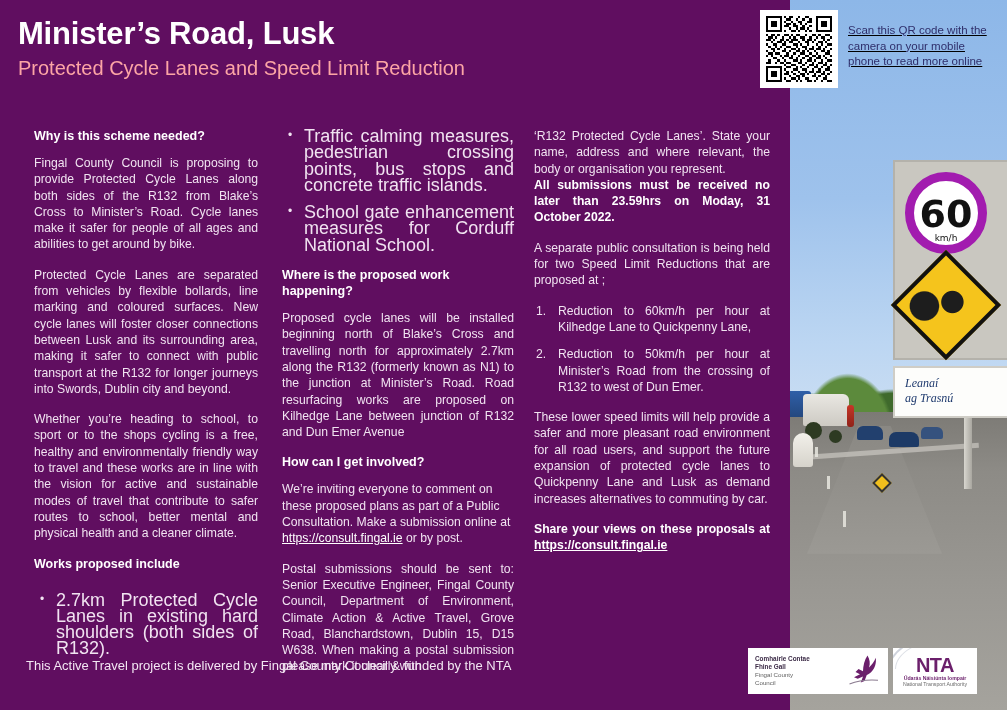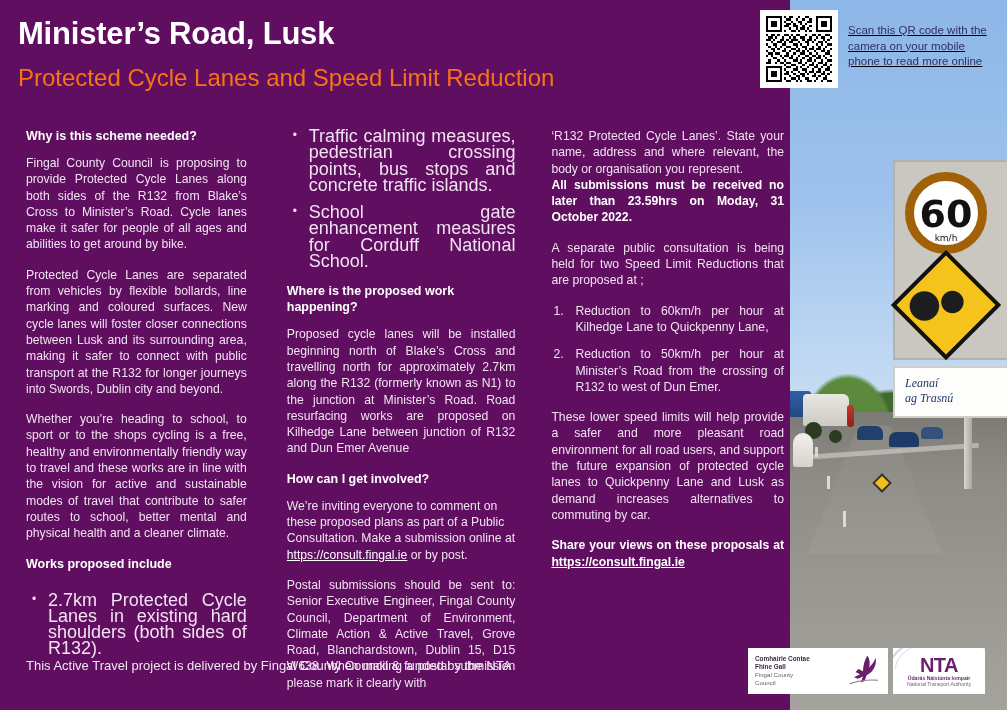--- a/index.html
+++ b/index.html
@@ -102,21 +102,21 @@
   .car2 { left: 104px; top: 60.8%; width: 30px; height: 15px; background:#1d3a66; border-radius: 7px 8px 2px 2px; }
   .car3 { left: 136px; top: 60.2%; width: 22px; height: 12px; background:#35527e; border-radius: 5px 6px 2px 2px; }
 
   
   .signpanel {
     position: absolute; right: -6px; top: 160px; width: 120px; height: 200px;
     background: #c9c7c0; border: 2px solid #b4b2ab;
   }
   .sign-speed {
     position: absolute; left: 10px; top: 10px; width: 82px; height: 82px;
-    background: #fff; border: 9px solid #a16207; border-radius: 50%;
+    background: #fff; border: 9px solid #a21caf; border-radius: 50%;
     color: #111; font-size: 38px; font-weight: bold; line-height: 66px;
     text-align: center; font-family: "DejaVu Sans", sans-serif;
   }
   .sign-speed small { position: absolute; left: 0; right: 0; bottom: 2px;
     font-size: 9px; line-height: 9px; font-weight: normal; }
   .sign-school {
     position: absolute; left: 12px; top: 104px; width: 78px; height: 78px;
     background: #f5c41c; border: 4px solid #111; transform: rotate(45deg);
   }
   .kids { position: absolute; left: 14px; top: 122px; width: 70px; height: 40px;
@@ -147,43 +147,43 @@
   
   .header { padding: 16px 0 0 18px; width: 640px; }
   .title {
     color: #ffffff;
     font-size: 31px;
     font-weight: bold;
     line-height: 36px;
     letter-spacing: -0.2px;
   }
   .subtitle {
-    color: #f97316;
-    font-size: 24px;
+    color: #fca5a5;
+    font-size: 20px;
     font-weight: normal;
     line-height: 30px;
-    margin-top: 11px;
+    margin-top: 1px;
   }
 
   
   .qr-block {
     position: absolute; left: 760px; top: 10px; width: 247px; height: 95px;
     display: flex; align-items: flex-start; gap: 10px; text-decoration: underline;
   }
   .qr-card { width: 78px; height: 78px; background: #fff; padding: 6px; flex: none; }
   .qr-card svg { display: block; width: 100%; height: 100%; }
   .qr-text {
     color: #2f2f6b; font-size: 11.5px; line-height: 15.5px;
     padding-top: 13px; width: 150px;
   }
 
   
   .columns {
-    position: absolute; left: 8px; top: 128px; width: 790px; height: 510px;
-    display: flex; gap: 16px;
+    position: absolute; left: 16px; top: 128px; width: 790px; height: 510px;
+    display: flex; gap: 0;
   }
   .col { width: 256px; padding: 0 14px 0 18px; }
   .col.c2 { padding-left: 10px; padding-right: 14px; }
   .col.c3 { padding-left: 6px; padding-right: 14px; }
 
   h3.sec {
     color: #ffffff; font-size: 12.5px; font-weight: bold;
     line-height: 16px; margin: 0 0 11px 0;
   }
   h3.sec.tight { margin-bottom: 20px; }
@@ -227,21 +227,21 @@
   
   .logos {
     position: absolute; left: 748px; bottom: 16px;
     display: flex; gap: 5px; align-items: stretch;
   }
   .logo-card {
     background: #ffffff; display: flex; align-items: center;
     padding: 5px 7px;
   }
   .logo-fcc { width: 140px; height: 46px; justify-content: space-between; }
-  .logo-nta { width: 92px; height: 46px; justify-content: center; position: relative; overflow:hidden;}
+  .logo-nta { width: 84px; height: 46px; justify-content: center; position: relative; overflow:hidden;}
   .fcc-txt { font-size: 6.2px; line-height: 8.2px; color: #5f5f5f; }
   .fcc-txt b { color: #3b2a46; font-size: 6.4px; display:block; }
   .fcc-bird { width: 36px; height: 34px; position: relative; }
   .nta-wrap { text-align: center; position: relative; z-index: 2; }
   .nta-big { color: #6b1f6b; font-size: 20px; font-weight: bold; letter-spacing: -0.5px; line-height: 20px; }
   .nta-sub { color: #6b1f6b; font-size: 5.2px; font-weight: bold; line-height: 6.4px; }
   .nta-sub2 { color: #6a6a6a; font-size: 5.2px; line-height: 6.4px; }
   .nta-arc { position:absolute; left:-6px; top:-14px; width: 116px; height: 38px;
     border: 2px solid #cfd3dc; border-radius: 50%/100% 100% 0 0; border-bottom: none; z-index:1;}
   .nta-arc2 { position:absolute; left:2px; top:-9px; width: 104px; height: 30px;

